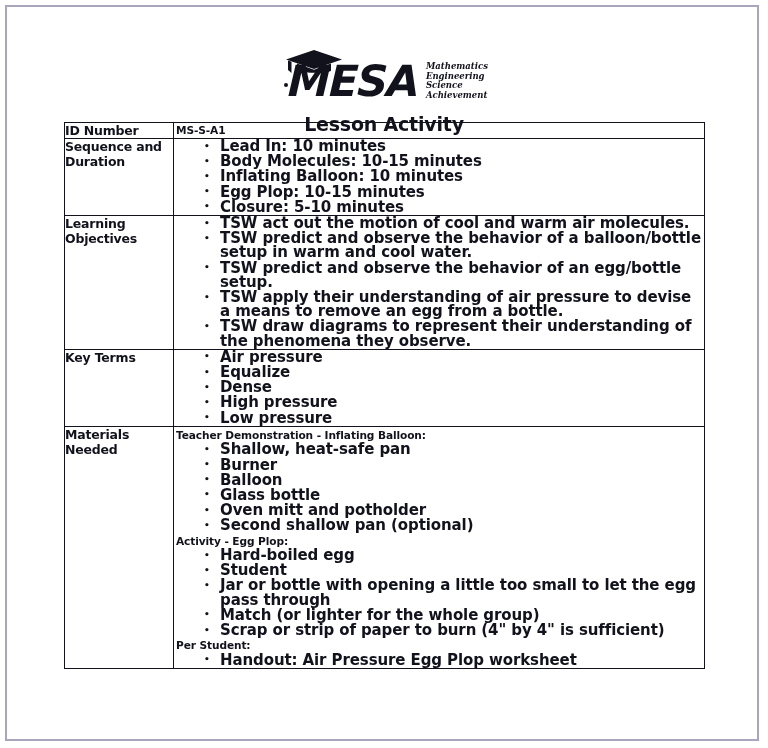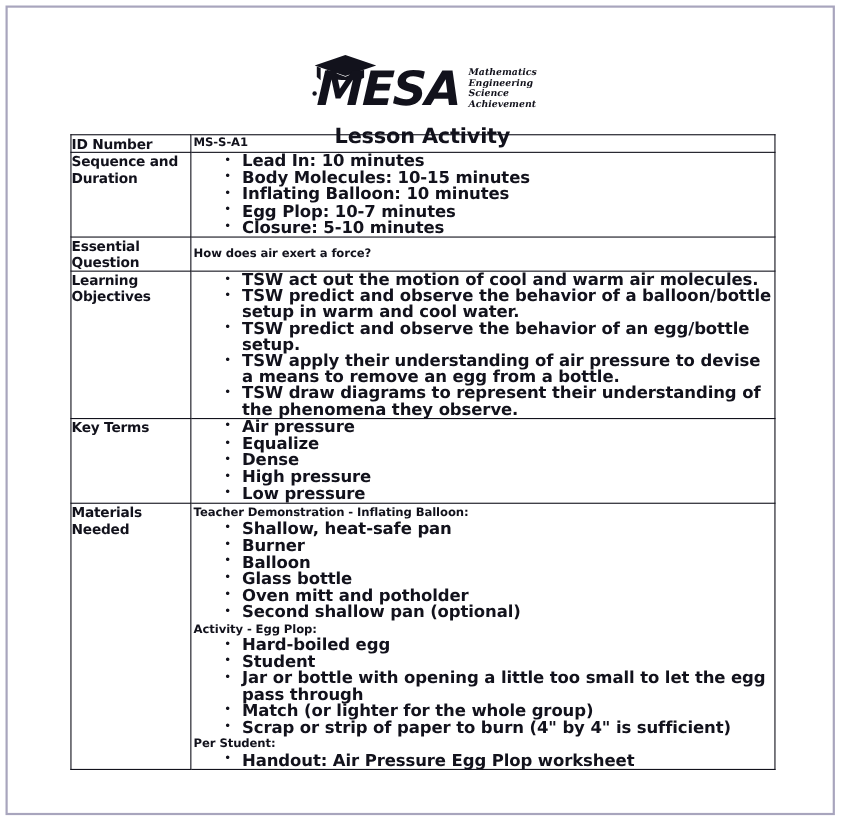--- a/index.html
+++ b/index.html
@@ -199,36 +199,27 @@
       <tr>
         <td class="lbl-cell">
           <div>Sequence and</div>
           <div>Duration</div>
         </td>
         <td class="val-cell">
           <ul class="blist">
             <li>Lead In: 10 minutes</li>
             <li>Body Molecules: 10-15 minutes</li>
             <li>Inflating Balloon: 10 minutes</li>
-            <li>Egg Plop: 10-7 minutes</li>
+            <li>Egg Plop: 10-15 minutes</li>
             <li>Closure: 5-10 minutes</li>
           </ul>
         </td>
       </tr>
 
 
-      <tr>
-        <td class="lbl-cell">
-          <div>Essential</div>
-          <div>Question</div>
-        </td>
-        <td class="val-cell mid">
-          <div class="plain">How does air exert a force?</div>
-        </td>
-      </tr>
 
       <tr>
         <td class="lbl-cell">
           <div>Learning</div>
           <div>Objectives</div>
         </td>
         <td class="val-cell">
           <ul class="blist">
             <li>TSW act out the motion of cool and warm air molecules.</li>
             <li>TSW predict and observe the behavior of a balloon/bottle setup in warm and cool water.</li>

